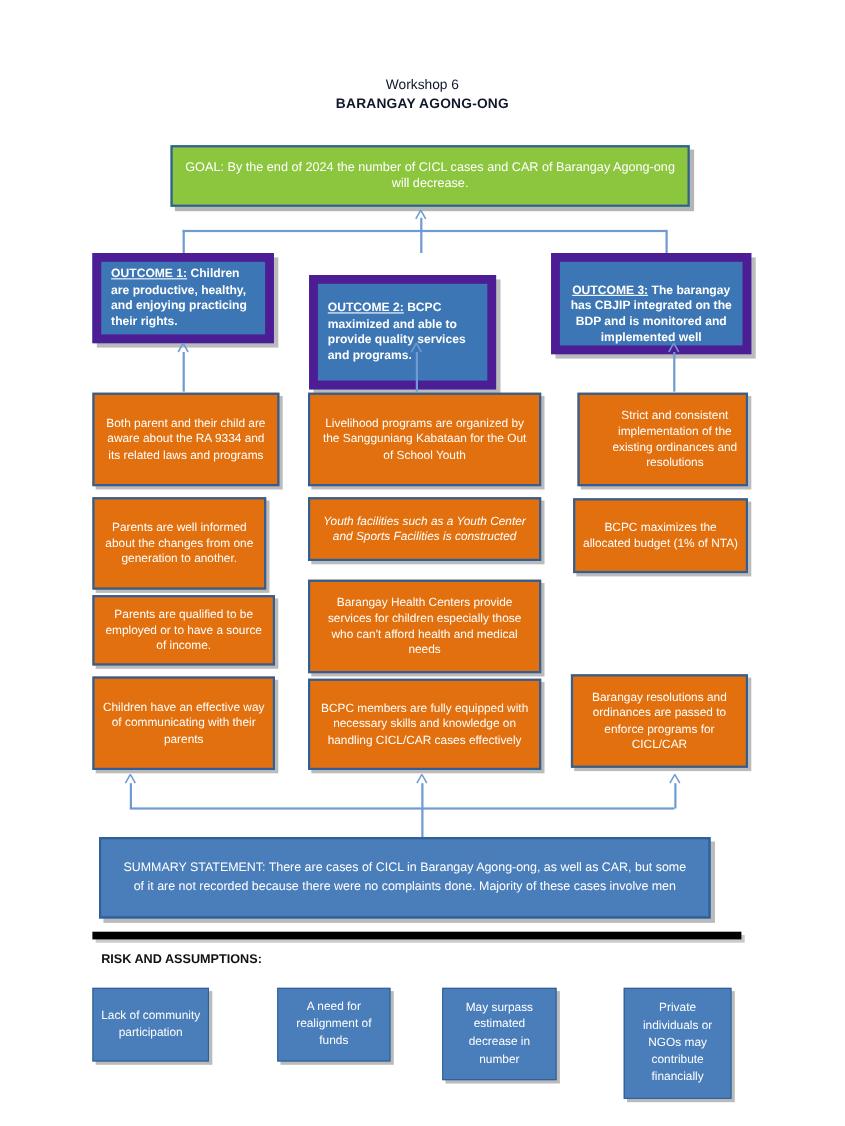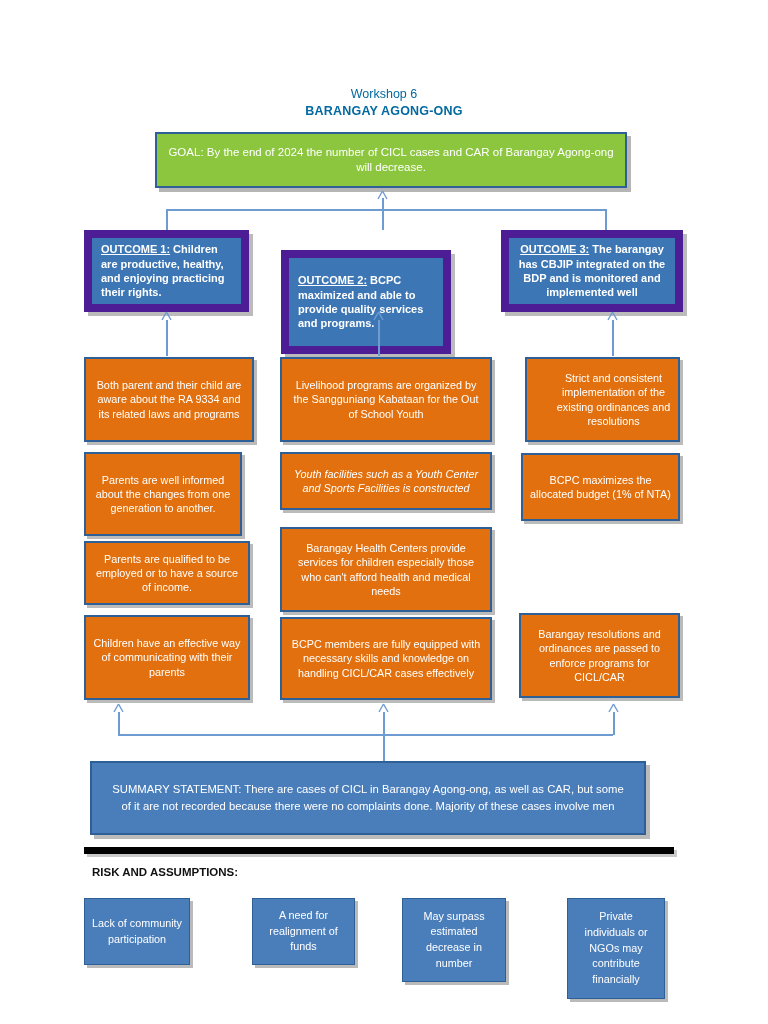--- a/index.html
+++ b/index.html
@@ -8,22 +8,22 @@
     background:#ffffff;
     font-family:"Liberation Sans", sans-serif;
     position:relative;
     overflow:hidden;
     -webkit-font-smoothing:antialiased;
   }
   .canvas{position:absolute;left:0;top:0;width:768px;height:1024px;}
 
   
   .title-block{
-    position:absolute;left:0;top:86px;width:768px;text-align:center;
-    color:#0369a1;line-height:1.35;
+    position:absolute;left:0;top:69px;width:768px;text-align:center;
+    color:#0f172a;line-height:1.35;
   }
   .title-line1{font-size:12.5px;}
   .title-line2{font-size:12.5px;font-weight:bold;letter-spacing:.2px;}
 
   
   .box{
     position:absolute;
     box-sizing:border-box;
     display:flex;align-items:center;justify-content:center;
     color:#ffffff;
@@ -118,21 +118,21 @@
       <span class="u">OUTCOME 1:</span><span> Children are productive, healthy, and enjoying practicing their rights.</span>
     </span>
   </div>
 
   <div class="box outcome" style="left:281px;top:230px;width:170px;height:104px;margin-top:20px;">
     <span class="txt">
       <span class="u">OUTCOME 2:</span><span> BCPC maximized and able to provide quality services and programs.</span>
     </span>
   </div>
 
-  <div class="box outcome center" style="left:501px;top:230px;width:182px;height:82px;">
+  <div class="box outcome center" style="left:501px;top:230px;width:182px;height:92px;align-items:flex-end;">
     <span class="txt">
       <span class="u">OUTCOME 3:</span><span> The barangay has CBJIP integrated on the BDP and is monitored and implemented well</span>
     </span>
   </div>
 
   <div class="conn vline" style="left:166px;top:320px;height:36px;"></div>
   <svg class="arrow" style="left:159px;top:312px;width:16px;height:12px;" viewBox="0 0 16 12">
     <path d="M7.5 0 L3 8 M7.5 0 L12 8" stroke="#6E9BD1" stroke-width="1.4" fill="none"></path>
   </svg>
 

